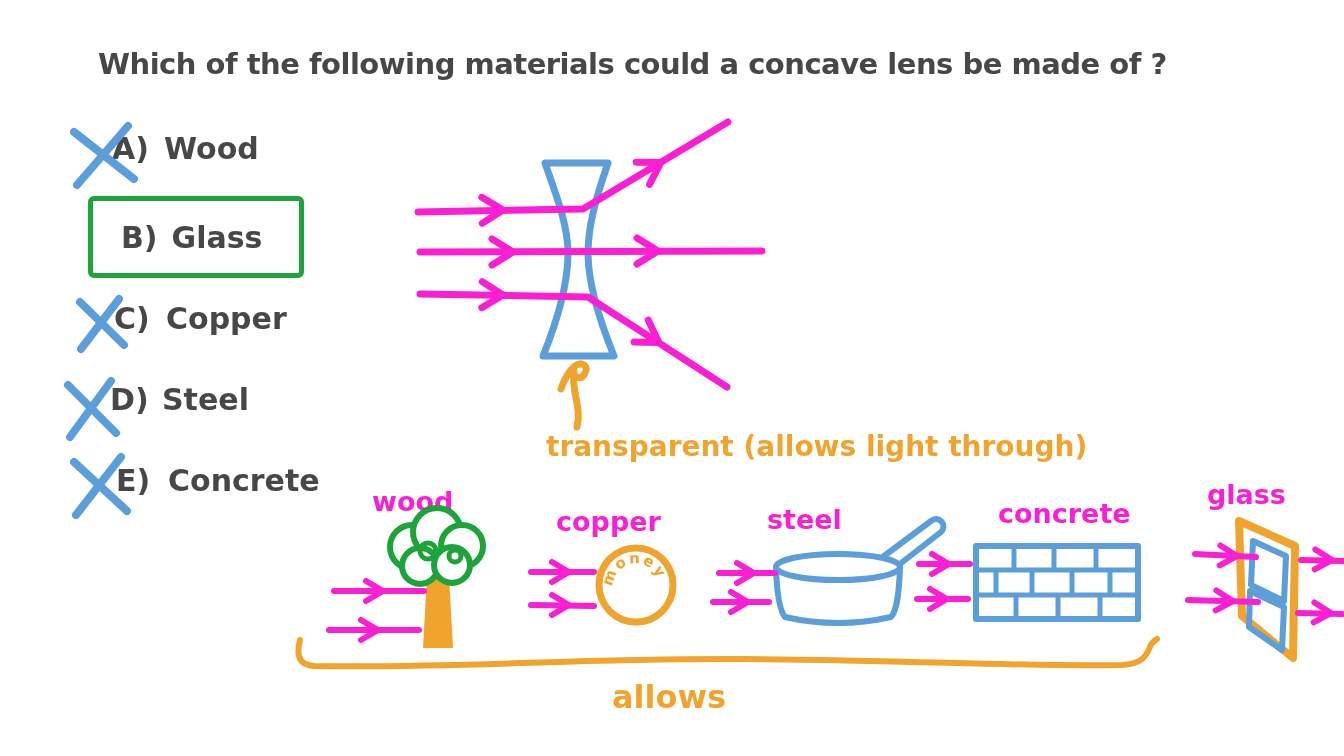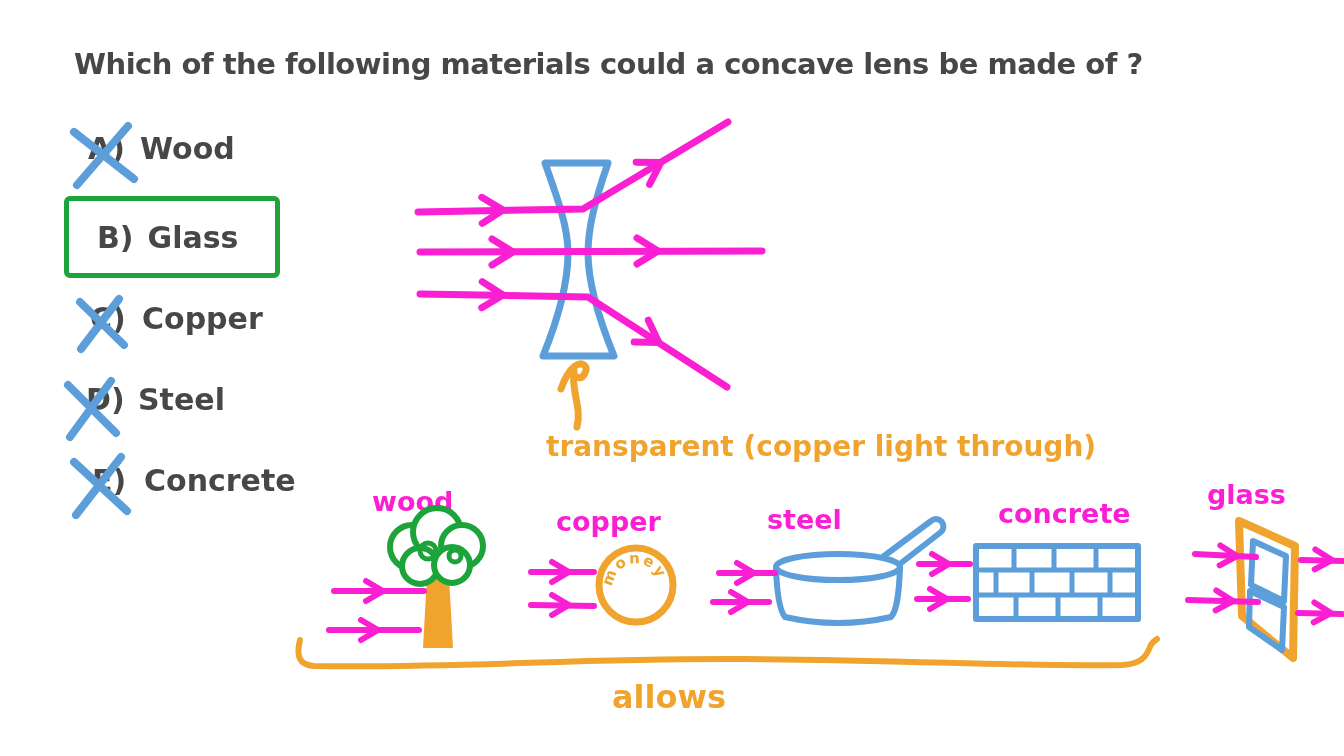--- a/index.html
+++ b/index.html
@@ -5,21 +5,21 @@
   html,body{margin:0;padding:0;background:#fff;}
   #board{
     position:relative;
     width:1344px;height:756px;
     background:#fff;
     overflow:hidden;
     font-family:"DejaVu Sans", sans-serif;
     font-weight:bold;
   }
   .abs{position:absolute;white-space:nowrap;}
-  .c-ink{color:var(--ink,#474747);}
+  .c-ink{color:var(--ink,#474747);margin-left:24px;}
   .c-mag{color:var(--magenta,#fb1fd3);}
   .c-or{color:var(--orange,#f0a42e);}
   #question{left:74px;top:47px;font-size:29px;letter-spacing:-0.5px;}
   .opt{display:flex;align-items:flex-start;gap:10px;font-size:30px;}
   .opt .letter{min-width:42px;}
   #opt-a{left:88px;top:131px;}
   #opt-c{left:90px;top:301px;}
   #opt-d{left:86px;top:382px;}
   #opt-e{left:92px;top:463px;}
   #opt-b{
@@ -70,21 +70,21 @@
   <div id="opt-d" class="abs opt c-ink">
     <span class="letter">D)</span>
     <span>Steel</span>
   </div>
 
   <div id="opt-e" class="abs opt c-ink">
     <span class="letter">E)</span>
     <span>Concrete</span>
   </div>
 
-  <div id="transparent-label" class="abs c-or">transparent (copper light through)</div>
+  <div id="transparent-label" class="abs c-or">transparent (allows light through)</div>
 
   <div id="wood-label" class="abs mat-label c-mag">wood</div>
   <div id="copper-label" class="abs mat-label c-mag">copper</div>
   <div id="steel-label" class="abs mat-label c-mag">steel</div>
   <div id="concrete-label" class="abs mat-label c-mag">concrete</div>
   <div id="glass-label" class="abs mat-label c-mag">glass</div>
 
   <div id="opaque-label" class="abs c-or">allows</div>
 
   <svg id="drawing" width="1344" height="756" viewBox="0 0 1344 756">

